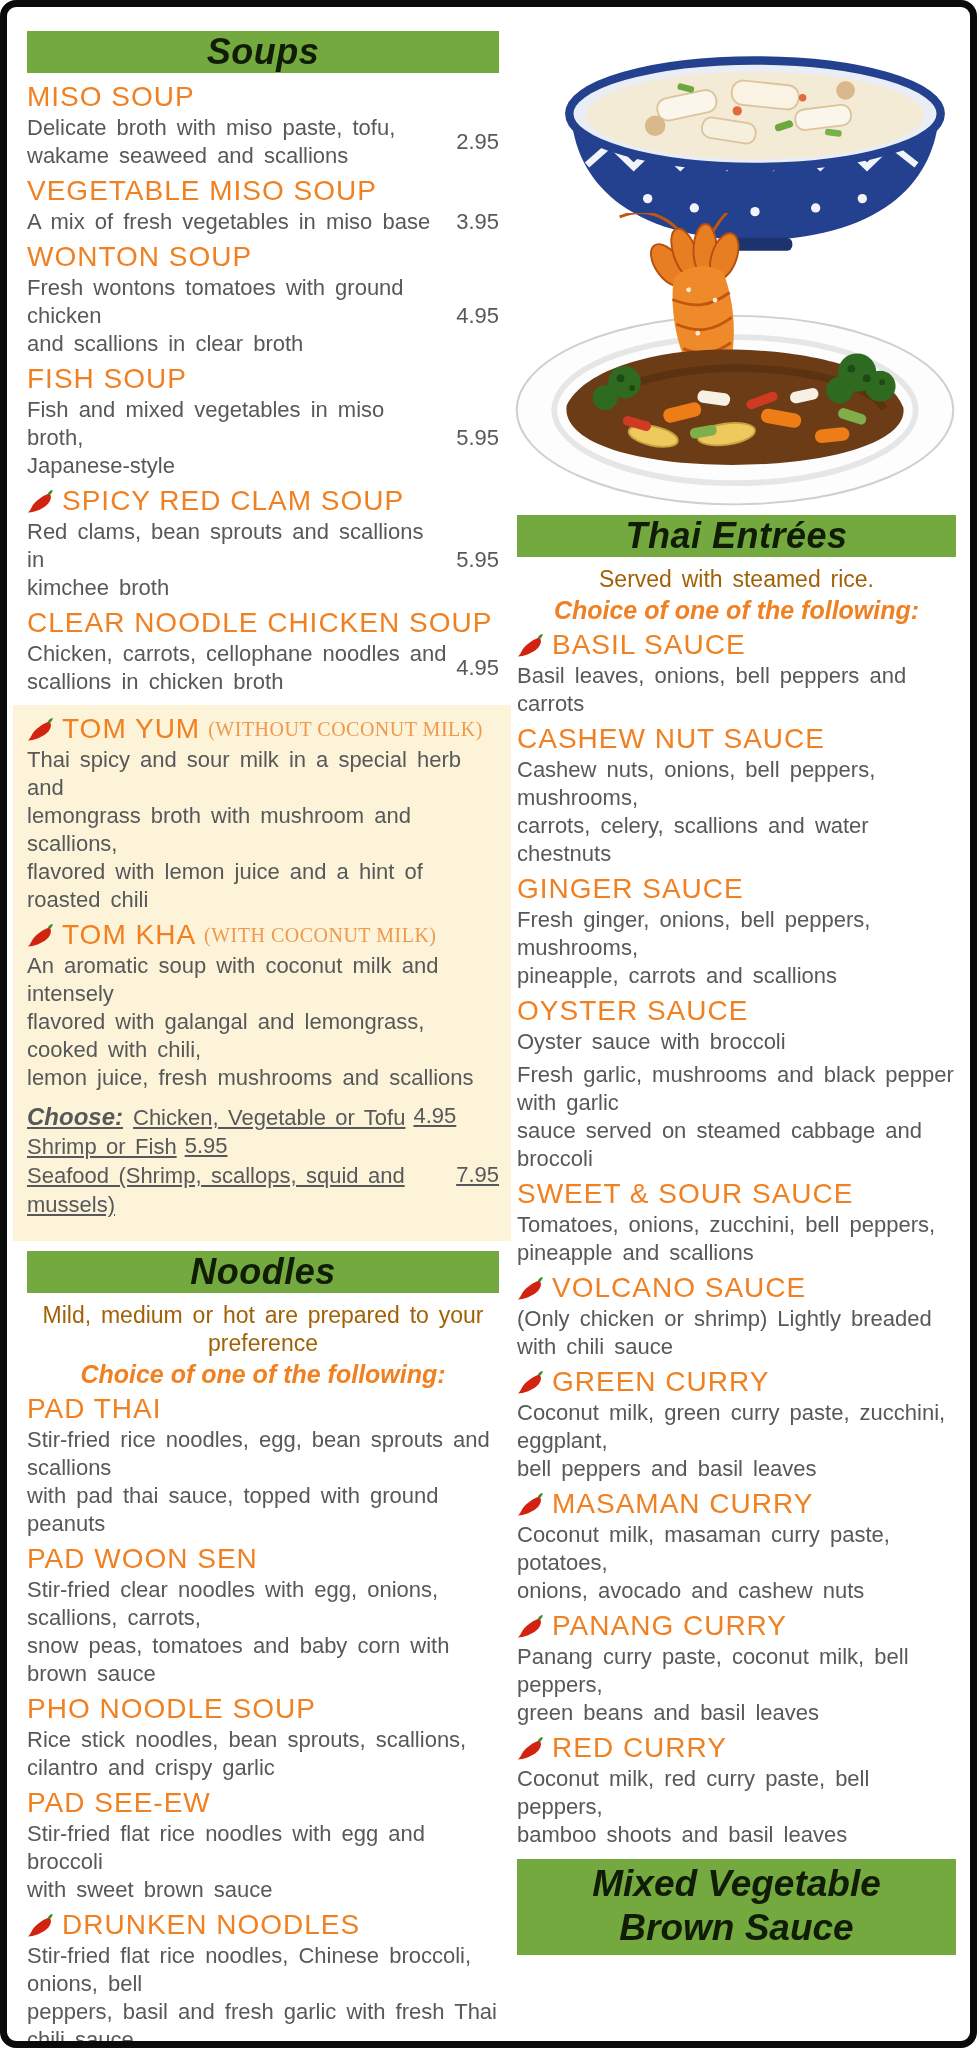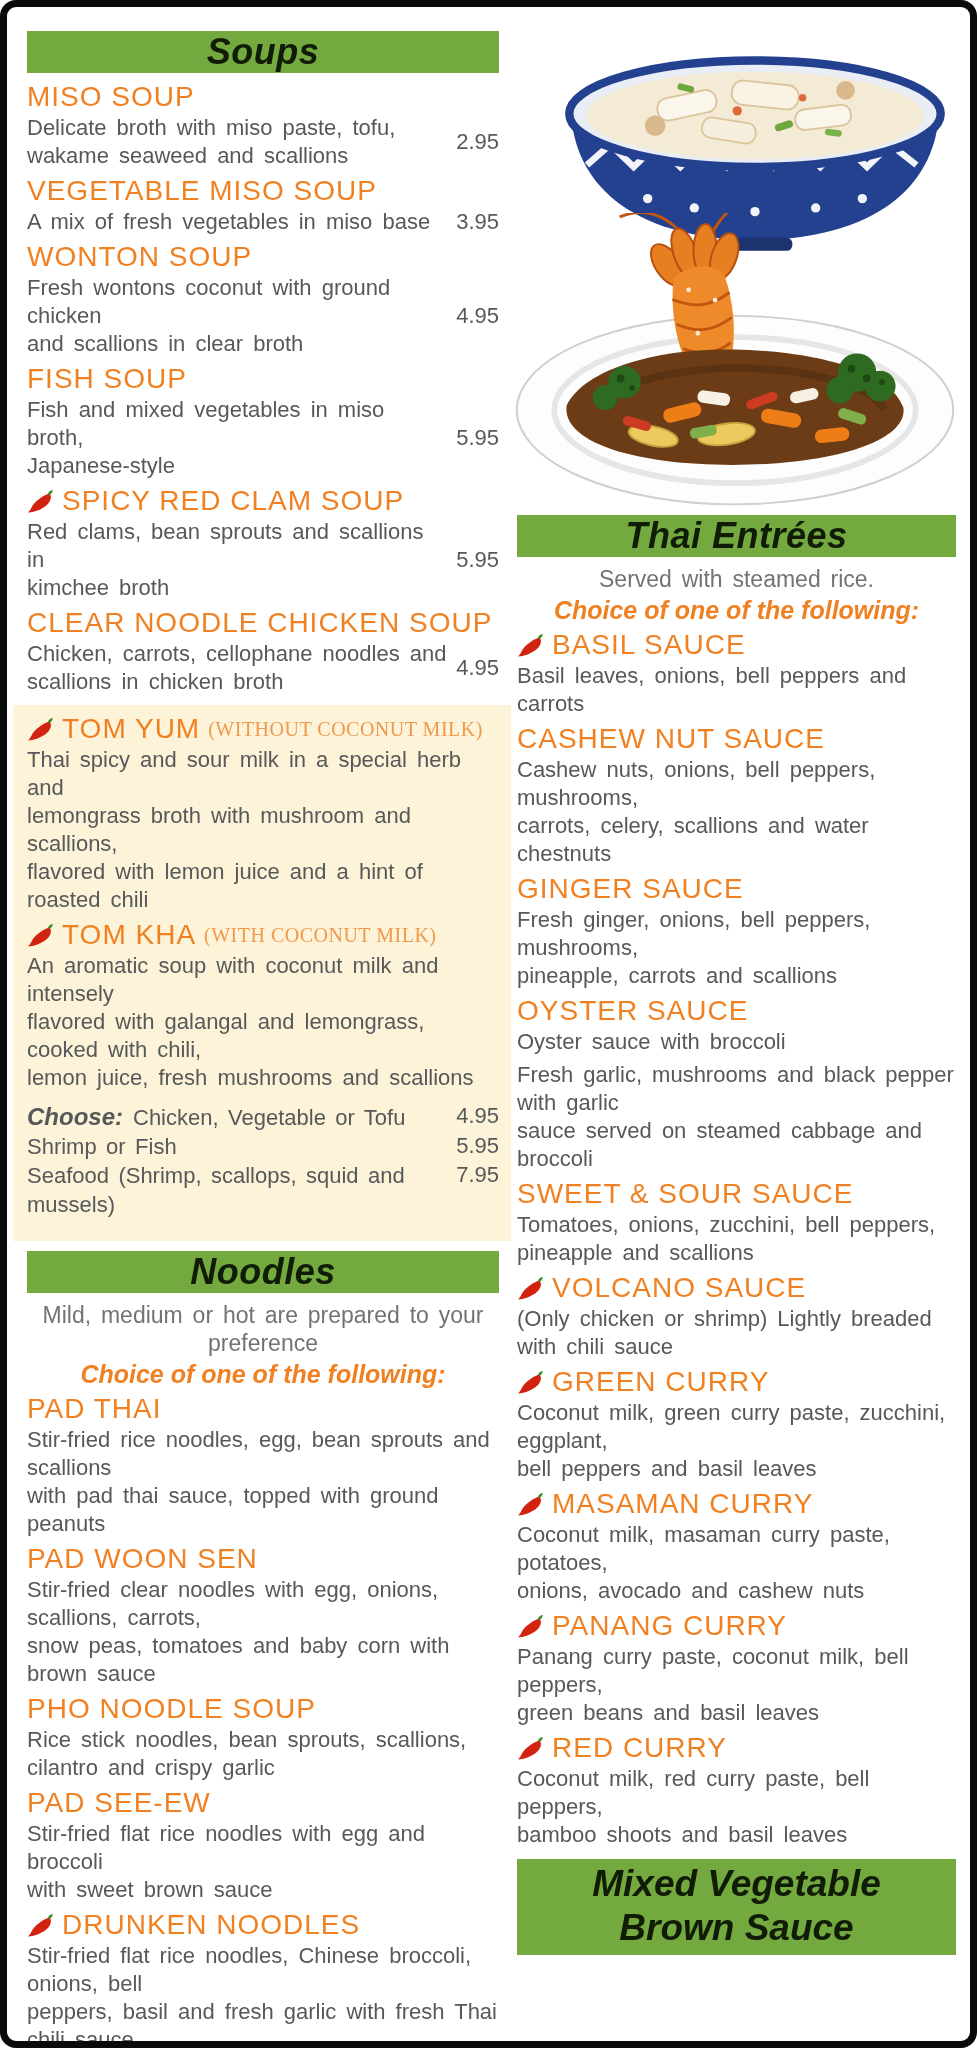--- a/index.html
+++ b/index.html
@@ -18,24 +18,24 @@
 
   .item{margin-bottom:5px;}
   .name-row{display:flex;align-items:center;gap:8px;line-height:32px;margin-bottom:1px;}
   .item-name{font-family:Liberation Sans, sans-serif;color:#f08122;font-size:28px;letter-spacing:1px;white-space:nowrap;}
   .item-note{font-family:"Liberation Serif","DejaVu Serif",serif;color:#f0994d;font-size:20px;letter-spacing:.5px;white-space:nowrap;}
   .item-body{display:flex;justify-content:space-between;align-items:center;}
   .desc{color:#57585a;font-size:22px;line-height:28px;word-spacing:.18em;}
   .price{color:#57585a;font-size:22px;line-height:28px;padding-left:8px;}
 
   .panel{background:#fcf3d8;margin:4px -12px 10px -14px;padding:8px 12px 22px 14px;}
-  .note{color:#737373;font-size:23px;line-height:28px;text-align:center;word-spacing:.15em;}
+  .note{color:#a16207;font-size:23px;line-height:28px;text-align:center;word-spacing:.15em;}
   .heading{color:#f08122;font-weight:bold;font-style:italic;font-size:25px;line-height:31px;text-align:center;margin:2px 0 3px;}
   .rows{display:flex;flex-direction:column;}
-  .price-row{display:flex;justify-content:space-between;color:#57585a;font-size:22px;line-height:29px;word-spacing:.15em;}
+  .price-row{display:flex;justify-content:flex-start;color:#57585a;font-size:22px;line-height:29px;word-spacing:.15em;text-decoration:underline;}
   .choose-lead{font-weight:bold;font-style:italic;font-size:24px;margin-right:10px;}
   .rows-gap{margin-top:10px;}
 
   .chili{flex:none;}
 
   .photo-stack{position:relative;height:482px;margin-bottom:2px;}
   .photo-a{position:absolute;left:28px;top:-6px;}
   .photo-b{position:absolute;left:-8px;top:182px;}
 </style>
 </head>
@@ -68,21 +68,21 @@
             </div>
             <span class="price">3.95</span>
           </div>
         </div>
         <div class="item">
           <div class="name-row">
             <span class="item-name">WONTON SOUP</span>
           </div>
           <div class="item-body">
             <div class="desc">
-              <div class="desc-line">Fresh wontons coconut with ground chicken</div>
+              <div class="desc-line">Fresh wontons tomatoes with ground chicken</div>
               <div class="desc-line">and scallions in clear broth</div>
             </div>
             <span class="price">4.95</span>
           </div>
         </div>
         <div class="item">
           <div class="name-row">
             <span class="item-name">FISH SOUP</span>
           </div>
           <div class="item-body">

